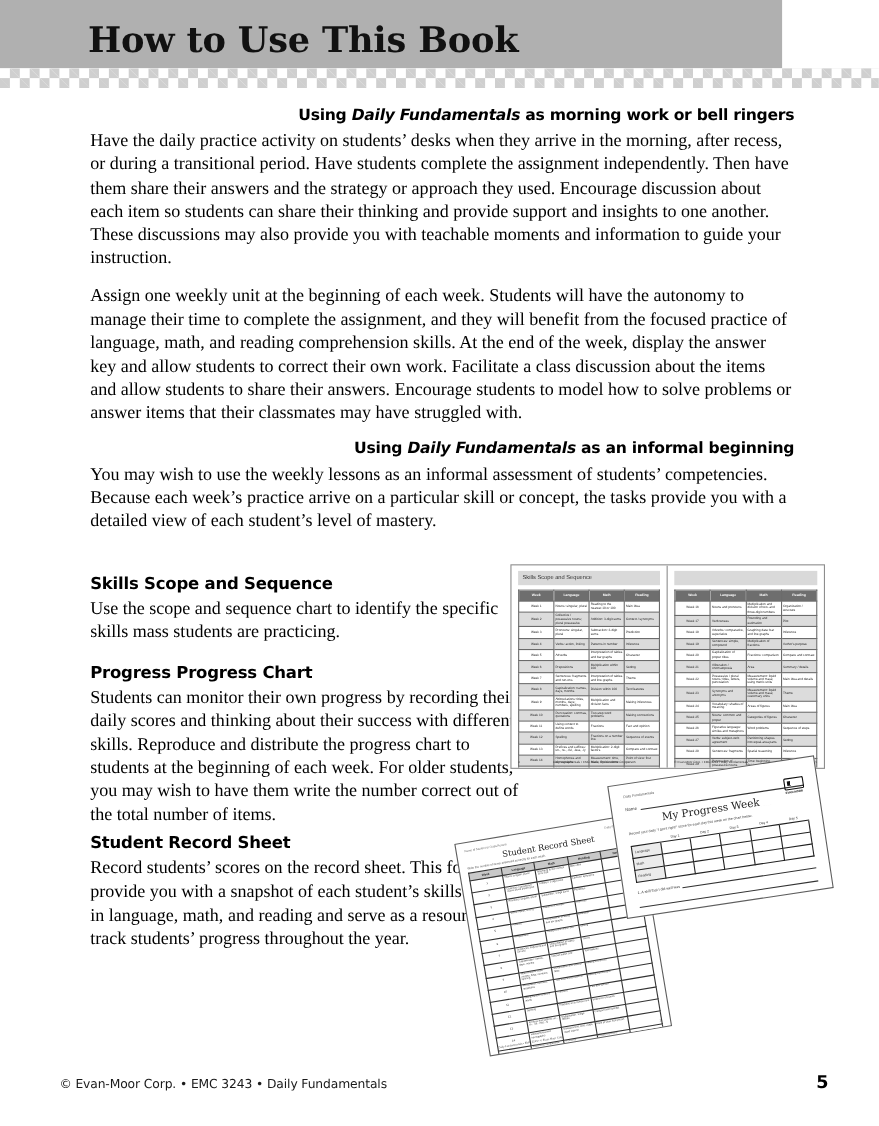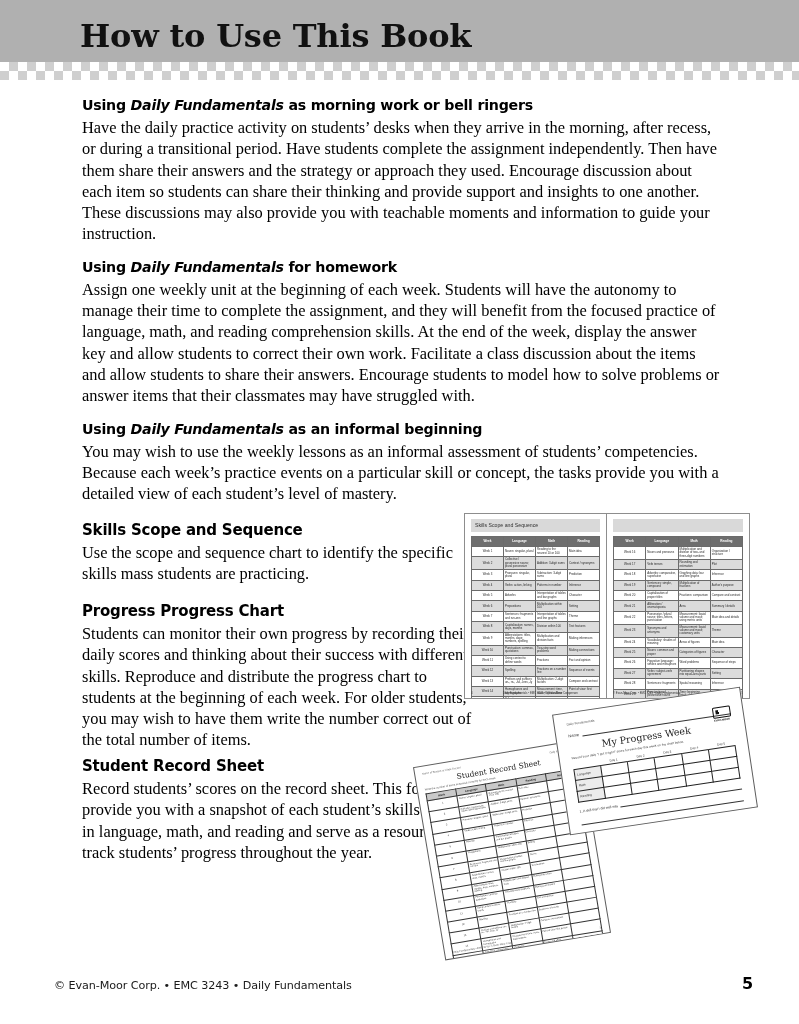--- a/index.html
+++ b/index.html
@@ -13,21 +13,21 @@
     position: relative;
     overflow: hidden;
     font-family: "Liberation Serif", serif;
     color: #000000;
   }
 
   
   #header-band {
     position: absolute;
     left: 0; top: 0;
-    width: 799px;
+    width: 711px;
     height: 62px;
     background: #b0b0b0;
   }
   #page-title {
     position: absolute;
     left: 80px;
     top: 17px;
     font-family: "DejaVu Serif", serif;
     font-weight: bold;
     font-size: 32px;
@@ -57,20 +57,21 @@
     width: 640px;
   }
   .sec { margin-bottom: 13px; }
   .sec-head {
     font-family: "DejaVu Sans", sans-serif;
     font-weight: bold;
     font-size: 14.2px;
     line-height: 19px;
     margin: 0 0 2px 0;
     letter-spacing: -0.25px;
+    text-align: right;
   }
   .sec-head .it {
     font-style: italic;
   }
   .sec-body {
     font-family: "Liberation Serif", serif;
     font-size: 16.4px;
     line-height: 21.3px;
     margin: 0;
     text-align: left;
@@ -360,27 +361,26 @@
 <div id="diamond-ribbon"></div>
 
 <div id="content">
 
   <div class="sec">
     <p class="sec-head"><span>Using </span><span class="it">Daily Fundamentals</span><span> as morning work or bell ringers</span></p>
     <p class="sec-body">Have the daily practice activity on students’ desks when they arrive in the morning, after recess, or during a transitional period. Have students complete the assignment independently. Then have them share their answers and the strategy or approach they used. Encourage discussion about each item so students can share their thinking and provide support and insights to one another. These discussions may also provide you with teachable moments and information to guide your instruction.</p>
   </div>
 
   <div class="sec">
-    <p class="sec-head"><span>Using </span><span class="it">Daily Fundamentals</span><span> for homework</span></p>
     <p class="sec-body">Assign one weekly unit at the beginning of each week. Students will have the autonomy to manage their time to complete the assignment, and they will benefit from the focused practice of language, math, and reading comprehension skills. At the end of the week, display the answer key and allow students to correct their own work. Facilitate a class discussion about the items and allow students to share their answers. Encourage students to model how to solve problems or answer items that their classmates may have struggled with.</p>
   </div>
 
   <div class="sec">
     <p class="sec-head"><span>Using </span><span class="it">Daily Fundamentals</span><span> as an informal beginning</span></p>
-    <p class="sec-body">You may wish to use the weekly lessons as an informal assessment of students’ competencies. Because each week’s practice events on a particular skill or concept, the tasks provide you with a detailed view of each student’s level of mastery.</p>
+    <p class="sec-body">You may wish to use the weekly lessons as an informal assessment of students’ competencies. Because each week’s practice arrive on a particular skill or concept, the tasks provide you with a detailed view of each student’s level of mastery.</p>
   </div>
 
   <div class="sec narrow" id="sec-scope">
     <p class="sec-head-plain">Skills Scope and Sequence</p>
     <p class="sec-body">Use the scope and sequence chart to identify the specific skills mass students are practicing.</p>
   </div>
 
   <div class="sec narrow" id="sec-progress">
     <p class="sec-head-plain">Progress Progress Chart</p>
     <p class="sec-body">Students can monitor their own progress by recording their daily scores and thinking about their success with different skills. Reproduce and distribute the progress chart to students at the beginning of each week. For older students, you may wish to have them write the number correct out of the total number of items.</p>

